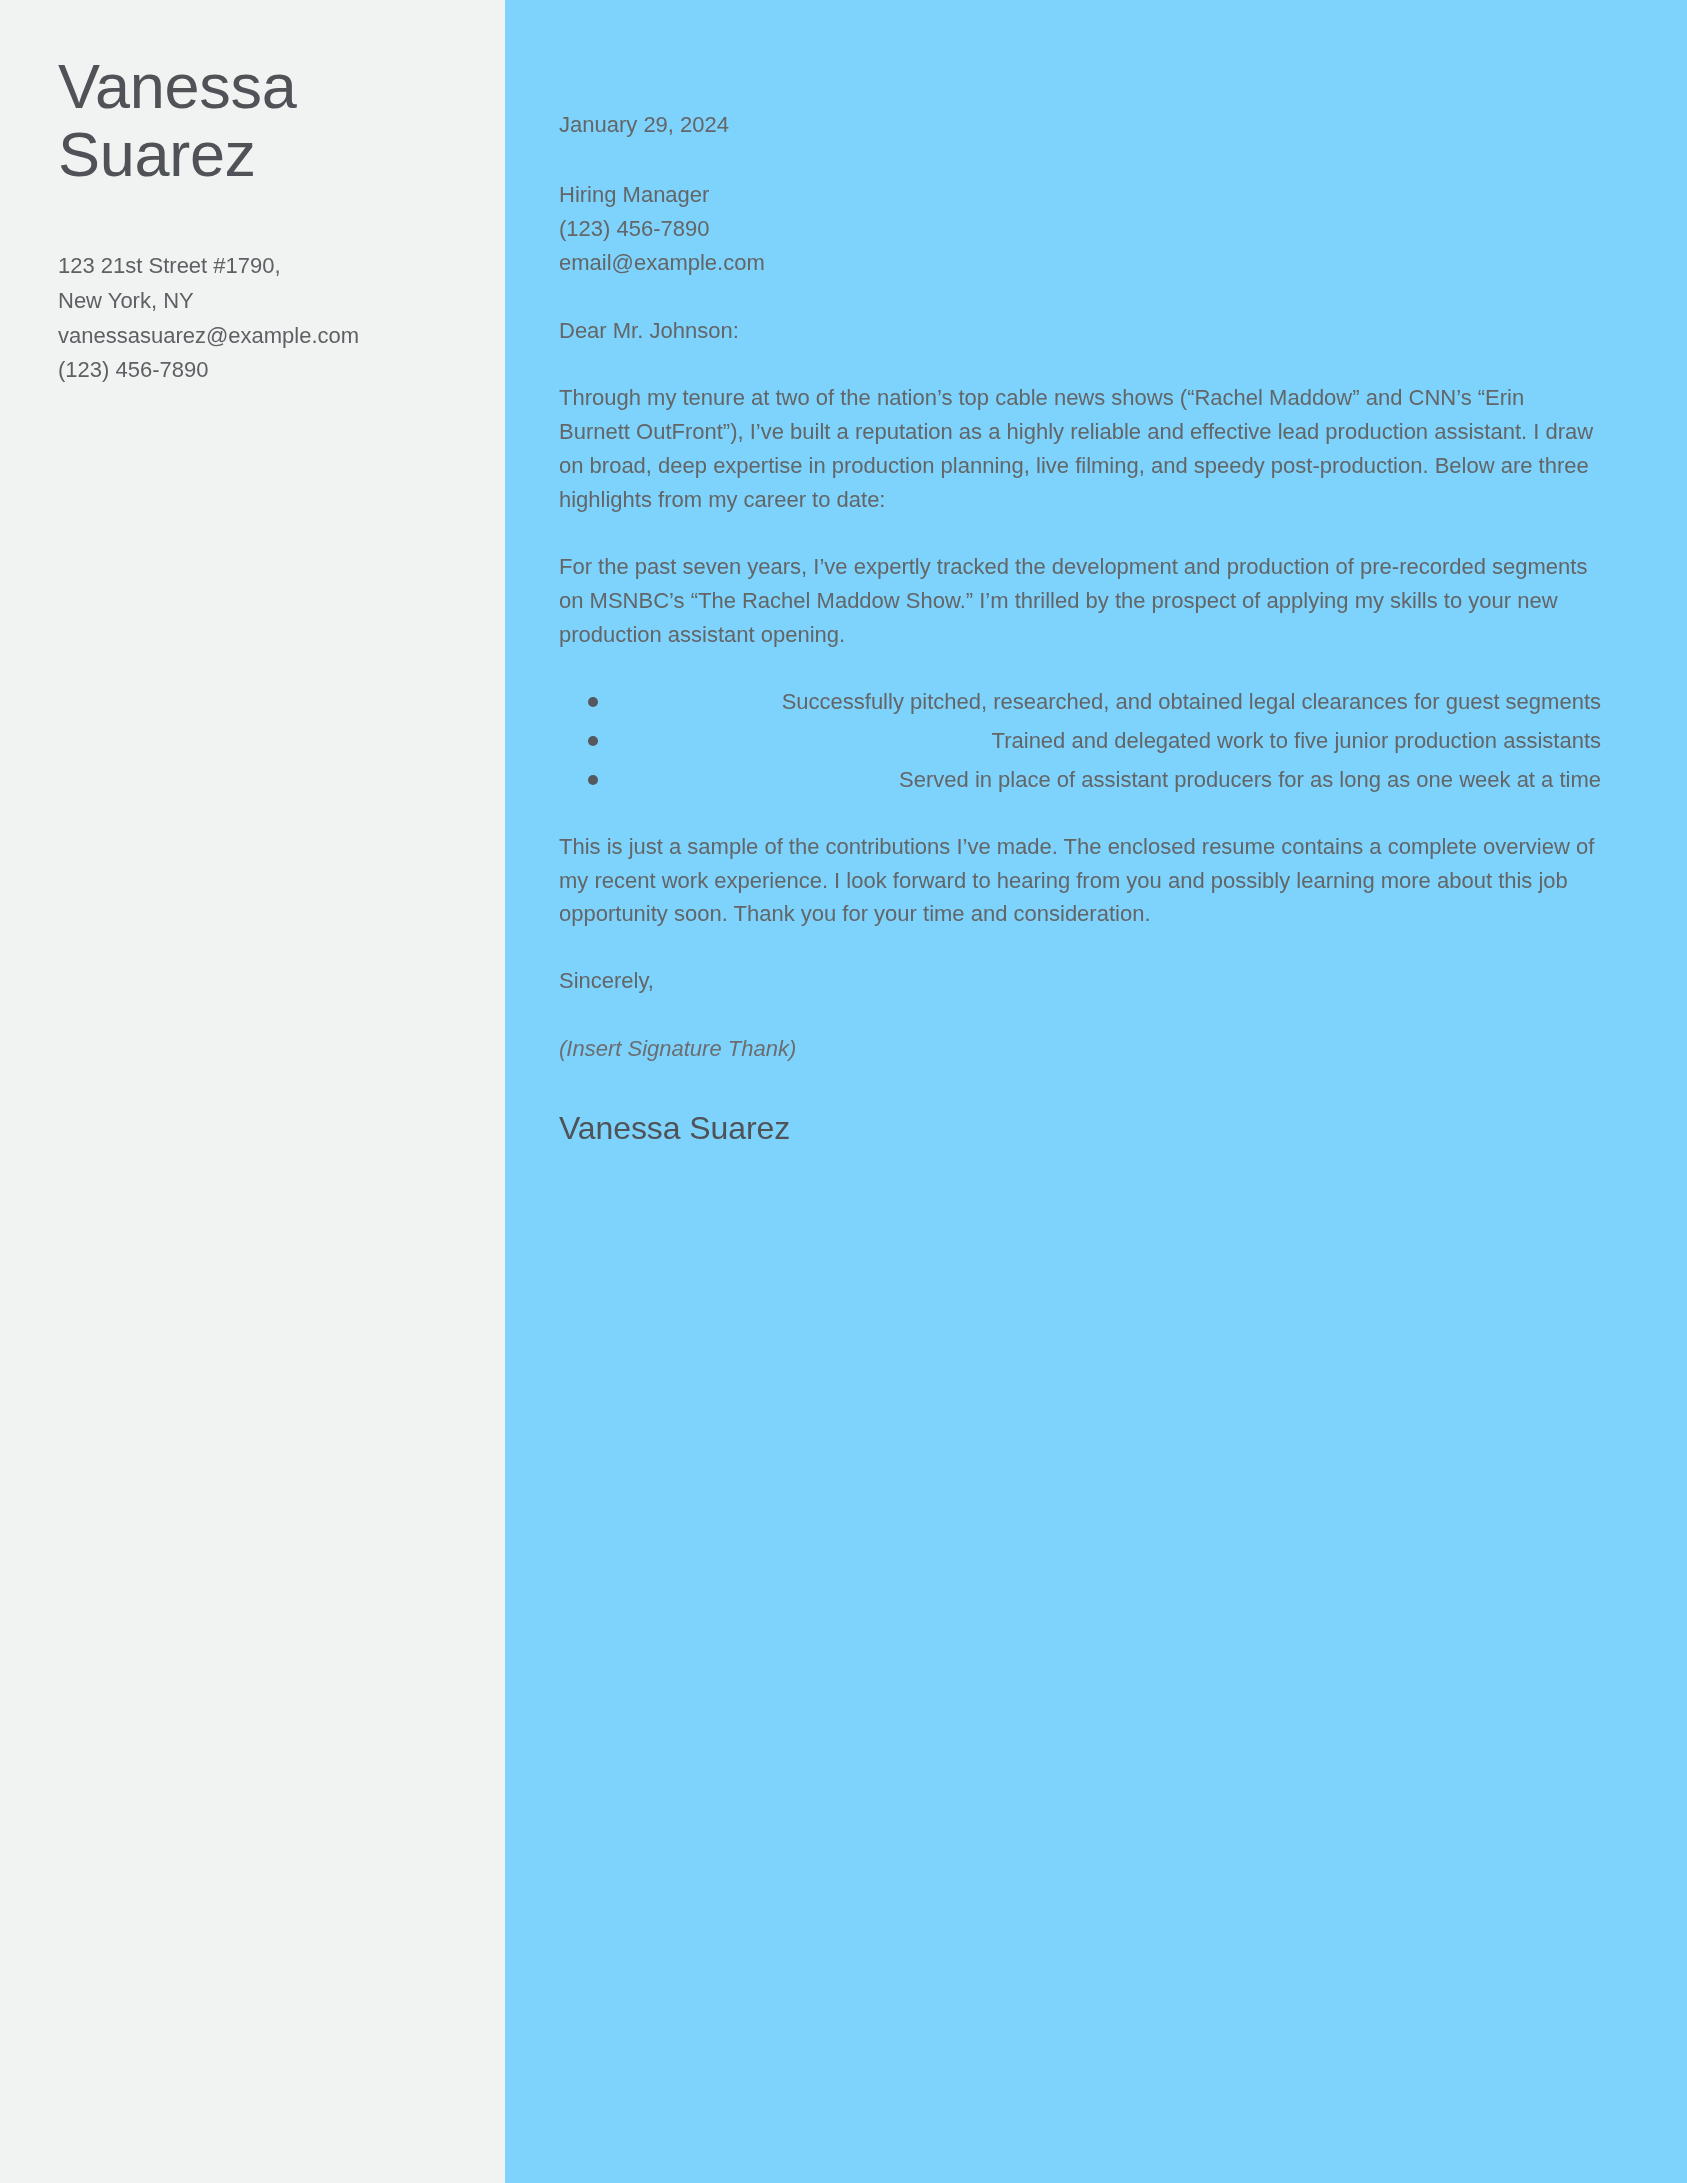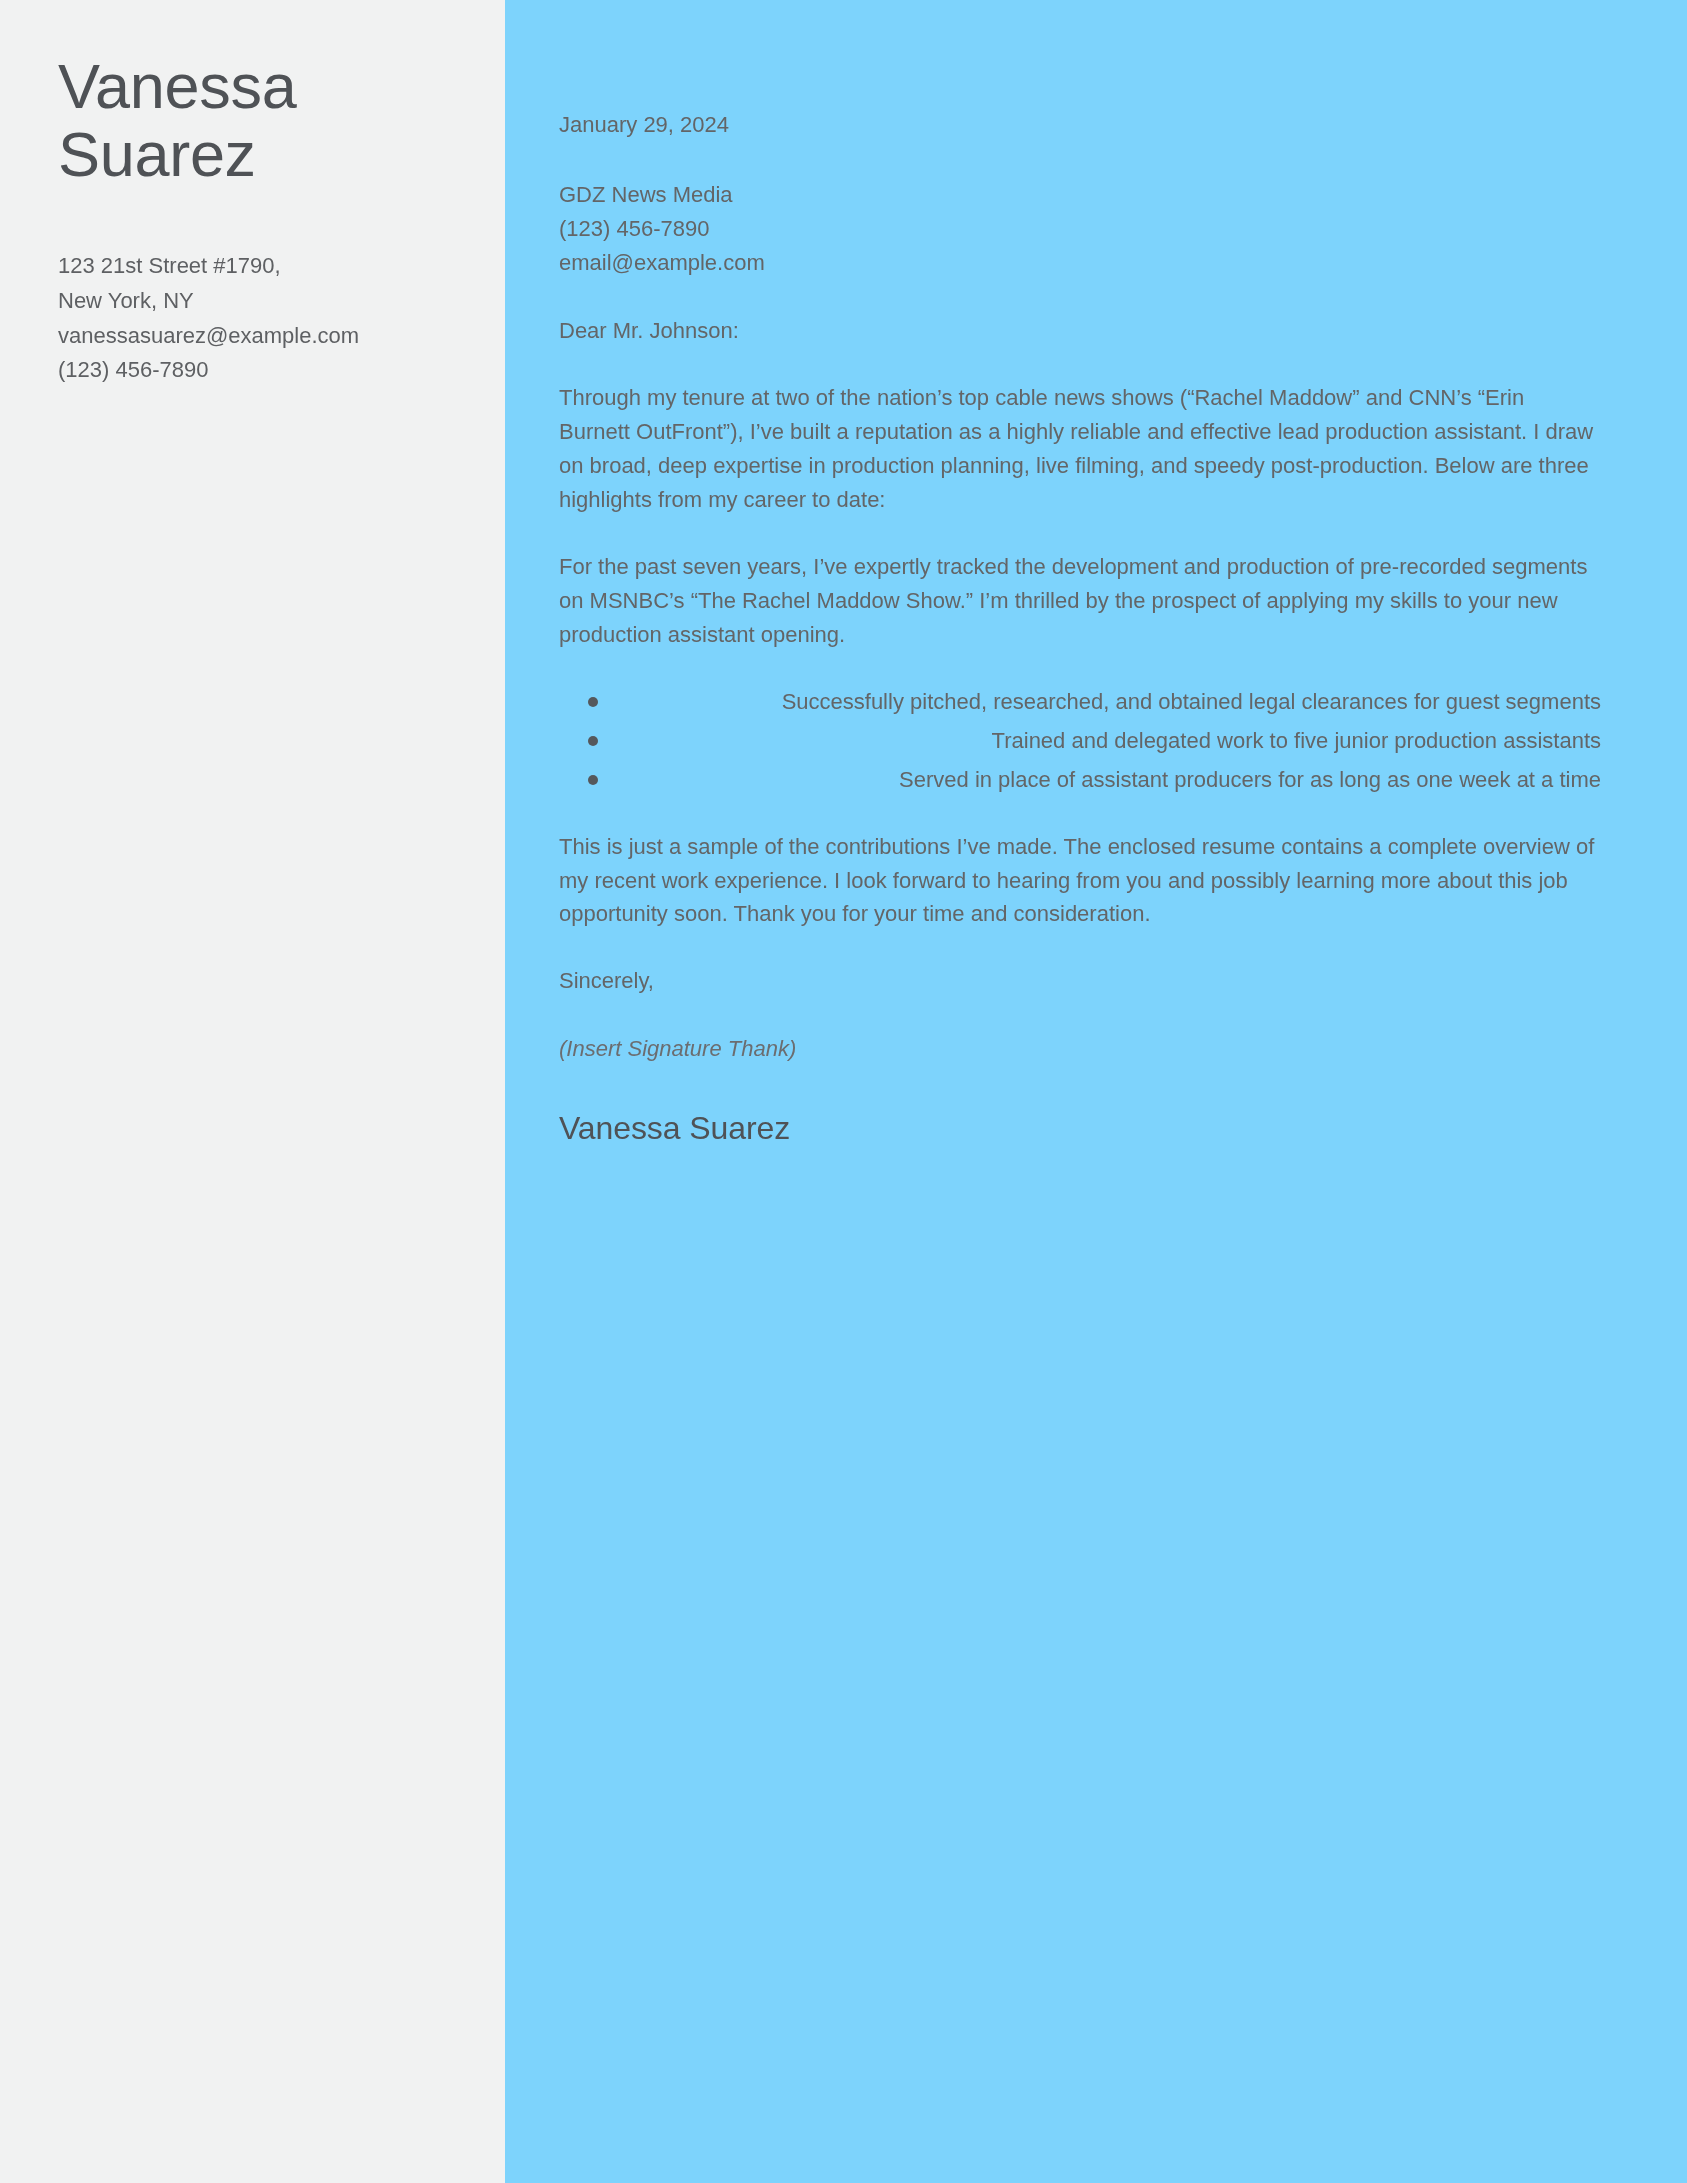--- a/index.html
+++ b/index.html
@@ -149,21 +149,21 @@
       </div>
 
     </div>
   </aside>
 
   <main class="letter">
 
     <p class="letter-date">January 29, 2024</p>
 
     <div class="recipient">
-      <span class="recipient-line">GDZ News Media</span>
+      <span class="recipient-line">Hiring Manager</span>
       <span class="recipient-line">(123) 456-7890</span>
       <span class="recipient-line">email@example.com</span>
     </div>
 
     <p class="salutation">Dear Mr. Johnson:</p>
 
     <p class="para">Through my tenure at two of the nation’s top cable news shows (“Rachel Maddow” and CNN’s “Erin Burnett OutFront”), I’ve built a reputation as a highly reliable and effective lead production assistant. I draw on broad, deep expertise in production planning, live filming, and speedy post-production. Below are three highlights from my career to date:</p>
 
     <p class="para">For the past seven years, I’ve expertly tracked the development and production of pre-recorded segments on MSNBC’s “The Rachel Maddow Show.” I’m thrilled by the prospect of applying my skills to your new production assistant opening.</p>
 

